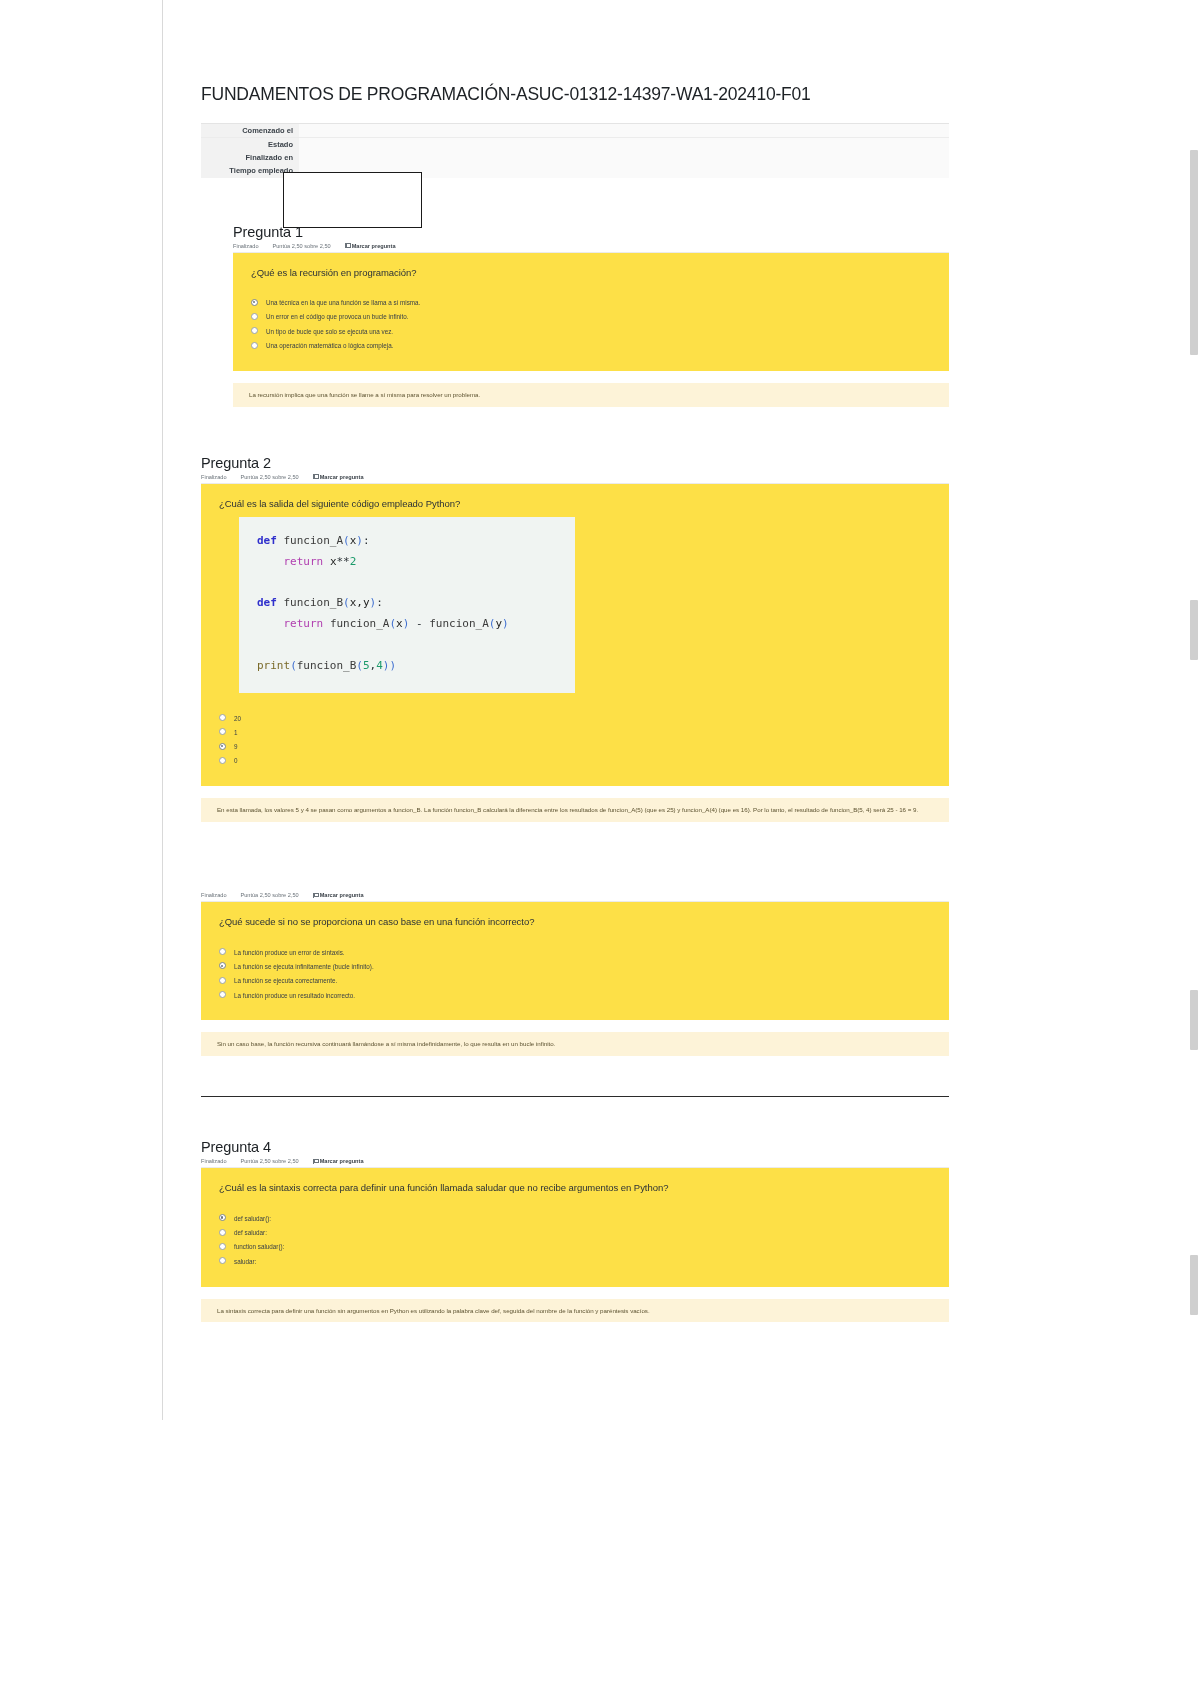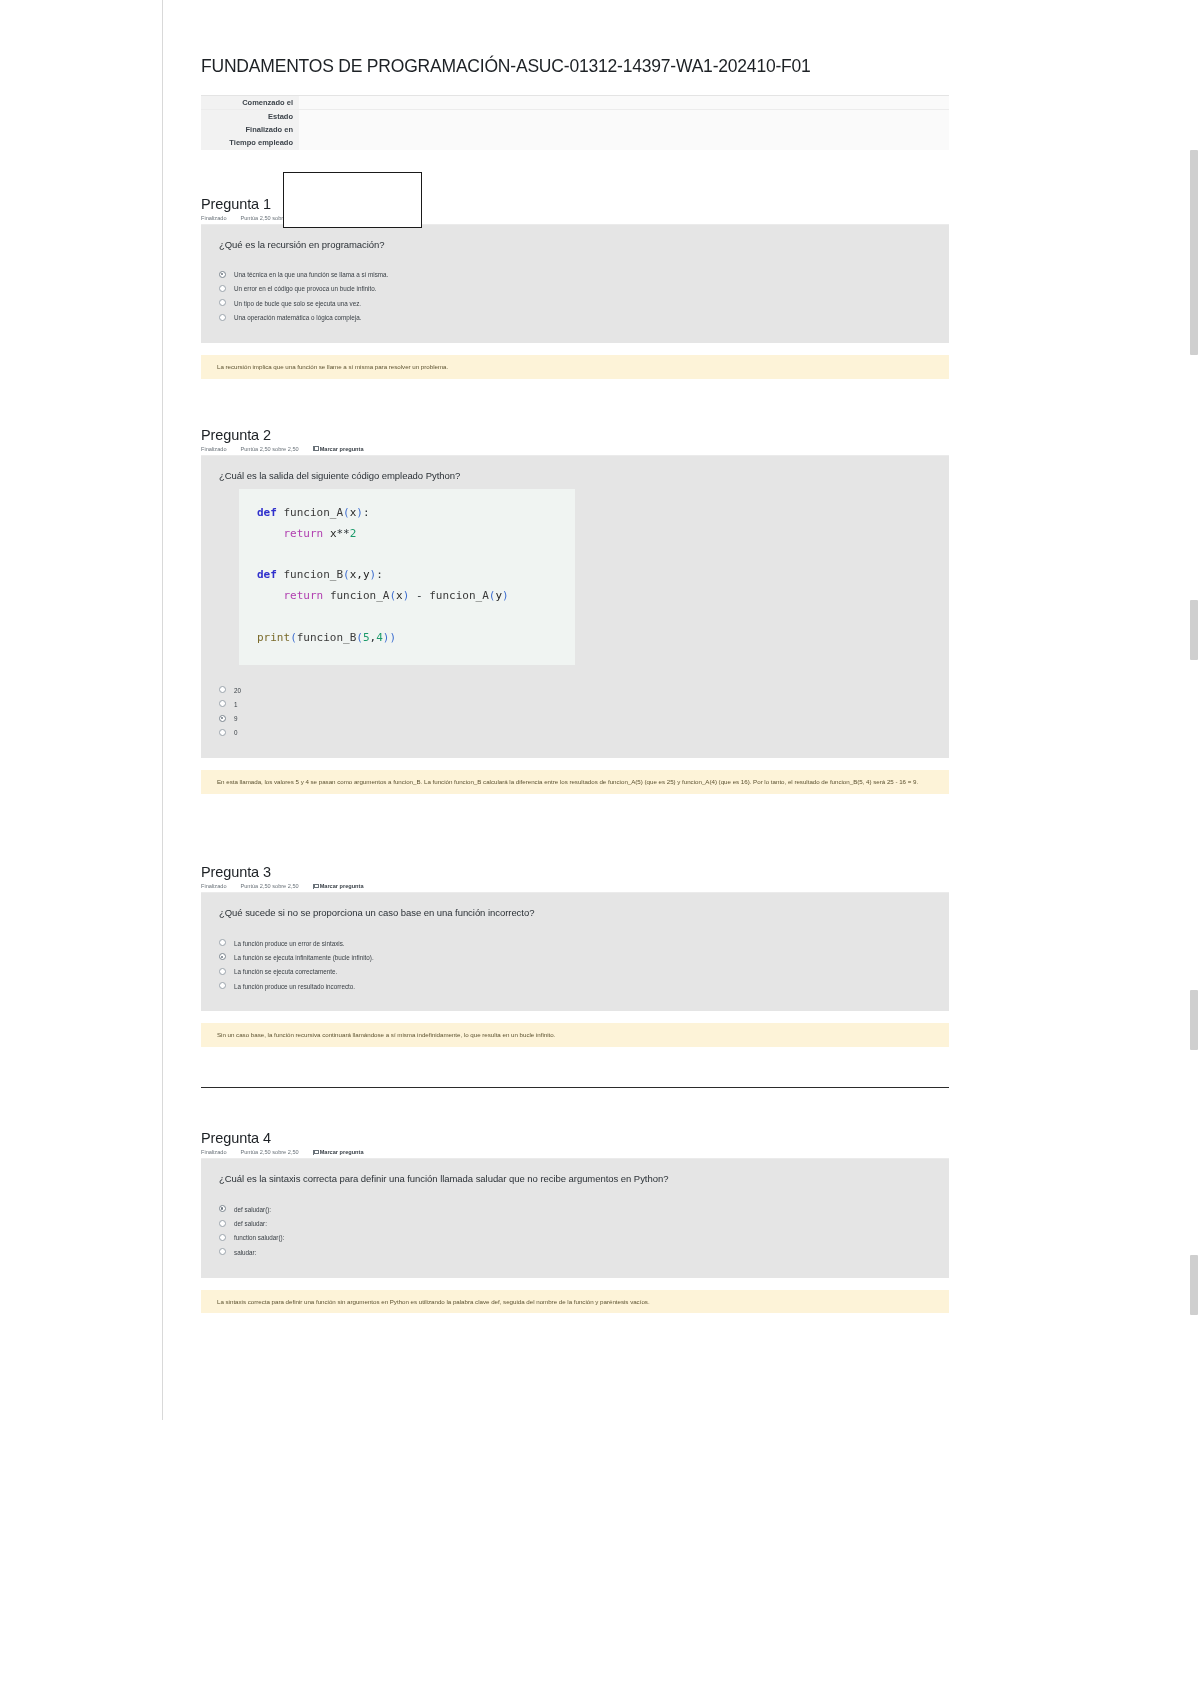--- a/index.html
+++ b/index.html
@@ -41,21 +41,21 @@
     top: 0;
     width: 748px;
   }
 
   
   .quiz-title {
     font-size: 17.5px;
     color: #1d2125;
     font-weight: 400;
     letter-spacing: -0.2px;
-    padding-top: 56px;
+    padding-top: 84px;
     white-space: nowrap;
   }
 
   
   .summary-table {
     margin-top: 18px;
     width: 748px;
     border-collapse: collapse;
     font-size: 7.5px;
   }
@@ -134,21 +134,21 @@
   }
   .flag-icon::after {
     content: "";
     position: absolute;
     left: 1px; top: 0;
     width: 3px; height: 2.5px;
     border: 0.6px solid #6a7279;
   }
 
   .question-body {
-    background: #e5e5e5;
+    background: #fde047;
     padding: 14px 18px 18px 18px;
     margin-top: 0;
   }
   .question-text {
     font-size: 9.5px;
     color: #2b3136;
     margin-bottom: 18px;
     letter-spacing: -0.05px;
   }
   .answer-list { margin: 0; padding: 0; list-style: none; }
@@ -263,21 +263,21 @@
             <td class="label">Finalizado en</td>
             <td class="value"></td>
           </tr>
           <tr>
             <td class="label">Tiempo empleado</td>
             <td class="value"></td>
           </tr>
         </tbody>
       </table>
 
-      <div class="question-block" style="margin-top:46px;">
+      <div class="question-block" style="margin-top:46px;margin-left:32px;">
         <div class="question-heading">Pregunta 1</div>
         <div class="question-meta">
           <span>Finalizado</span>
           <span>Puntúa 2,50 sobre 2,50</span>
           <span class="flag">
             <span class="flag-icon"></span>
             <span>Marcar pregunta</span>
           </span>
         </div>
         <div class="question-body">
@@ -341,21 +341,20 @@
             <li class="answer-item">
               <span class="radio"></span>
               <span>0</span>
             </li>
           </ul>
         </div>
         <div class="feedback" style="margin-top:12px;">En esta llamada, los valores 5 y 4 se pasan como argumentos a funcion_B. La función funcion_B calculará la diferencia entre los resultados de funcion_A(5) (que es 25) y funcion_A(4) (que es 16). Por lo tanto, el resultado de funcion_B(5, 4) será 25 - 16 = 9.</div>
       </div>
 
       <div class="question-block" style="margin-top:70px;">
-        <div class="question-heading">Pregunta 3</div>
         <div class="question-meta">
           <span>Finalizado</span>
           <span>Puntúa 2,50 sobre 2,50</span>
           <span class="flag">
             <span class="flag-icon"></span>
             <span>Marcar pregunta</span>
           </span>
         </div>
         <div class="question-body">
           <div class="question-text">¿Qué sucede si no se proporciona un caso base en una función incorrecto?</div>

